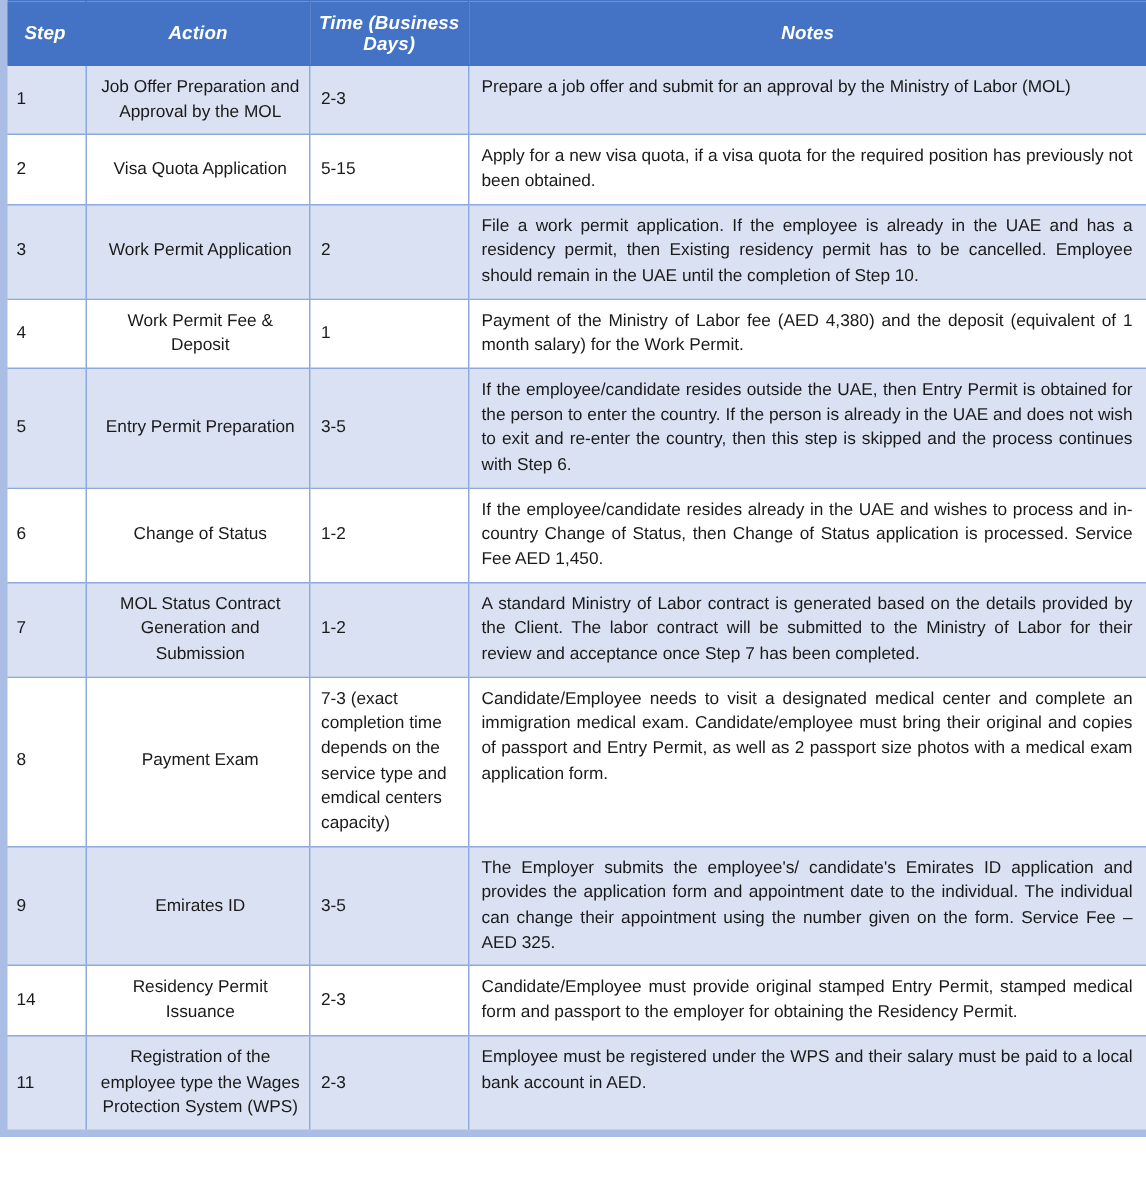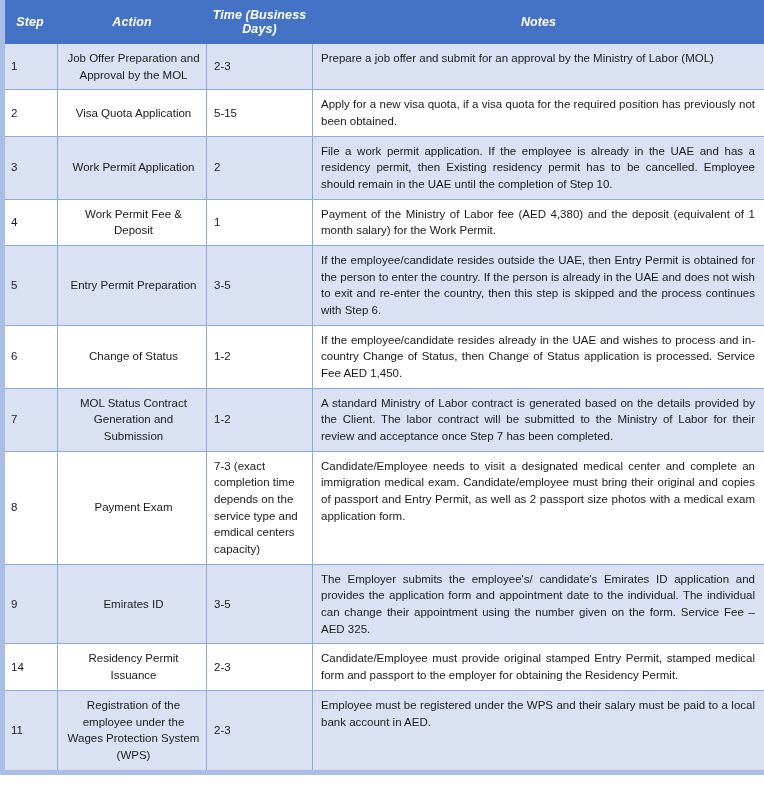--- a/index.html
+++ b/index.html
@@ -179,20 +179,20 @@
 
       <tr class="plain r10">
         <td class="step">14</td>
         <td class="action">Residency Permit Issuance</td>
         <td class="time">2-3</td>
         <td class="notes">Candidate/Employee must provide original stamped Entry Permit, stamped medical form and passport to the employer for obtaining the Residency Permit.</td>
       </tr>
 
       <tr class="shade r11">
         <td class="step">11</td>
-        <td class="action">Registration of the employee under the Wages Protection System (WPS)</td>
+        <td class="action">Registration of the employee type the Wages Protection System (WPS)</td>
         <td class="time">2-3</td>
         <td class="notes">Employee must be registered under the WPS and their salary must be paid to a local bank account in AED.</td>
       </tr>
 
     </tbody>
   </table>
 </div>
 
 </body></html>

